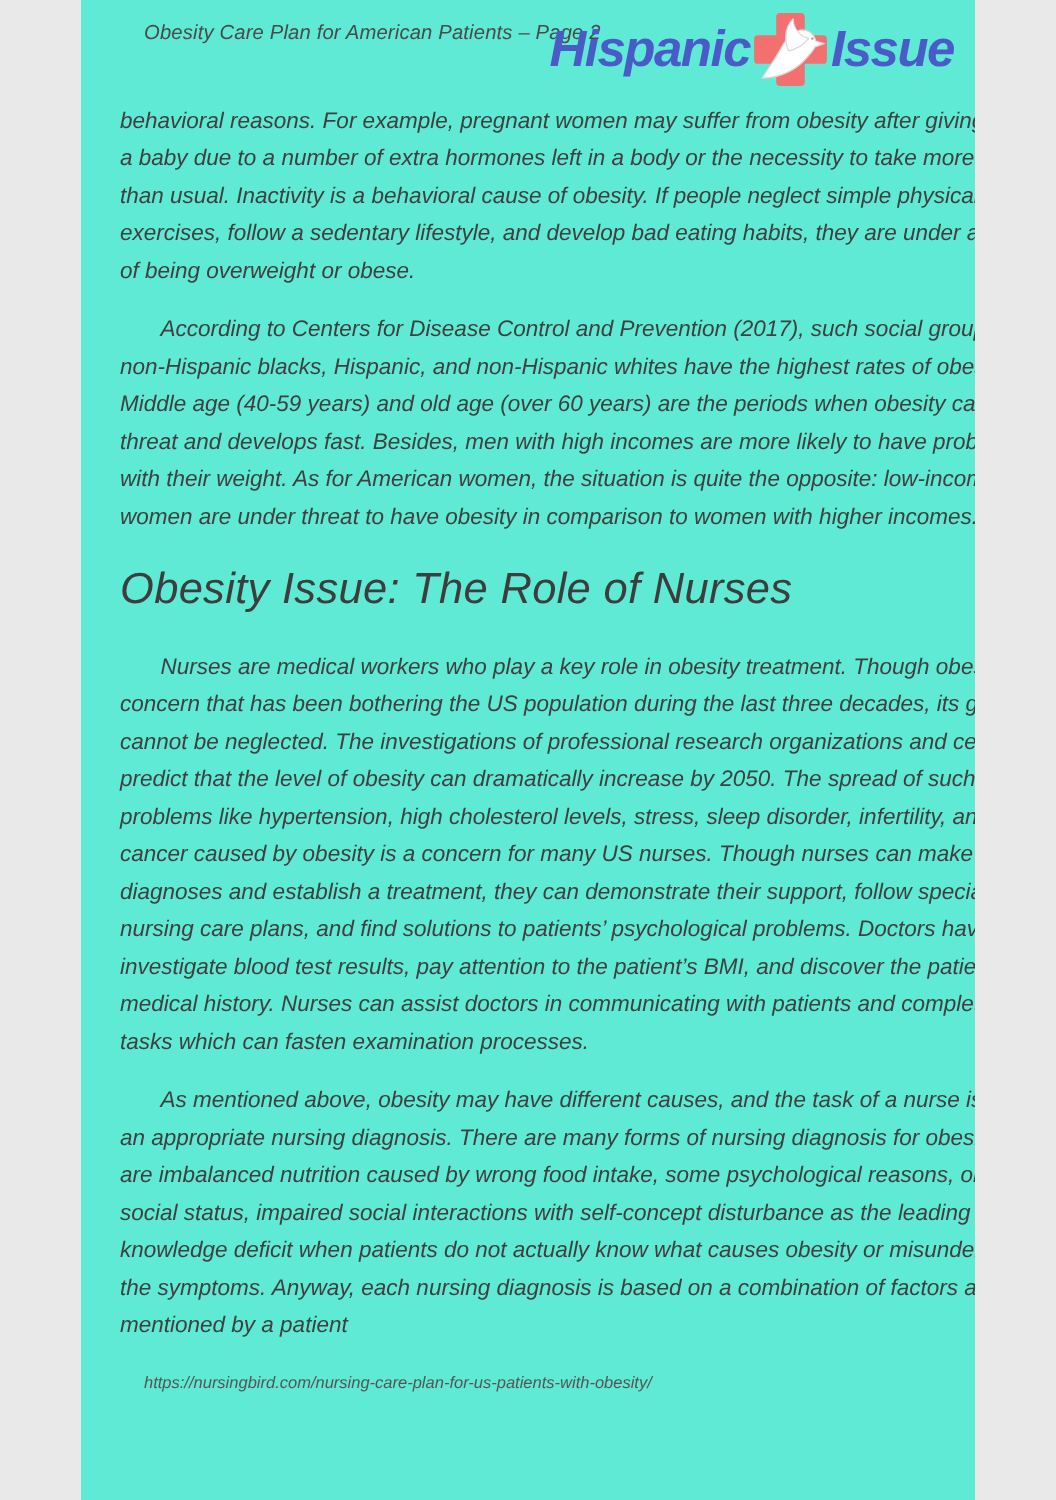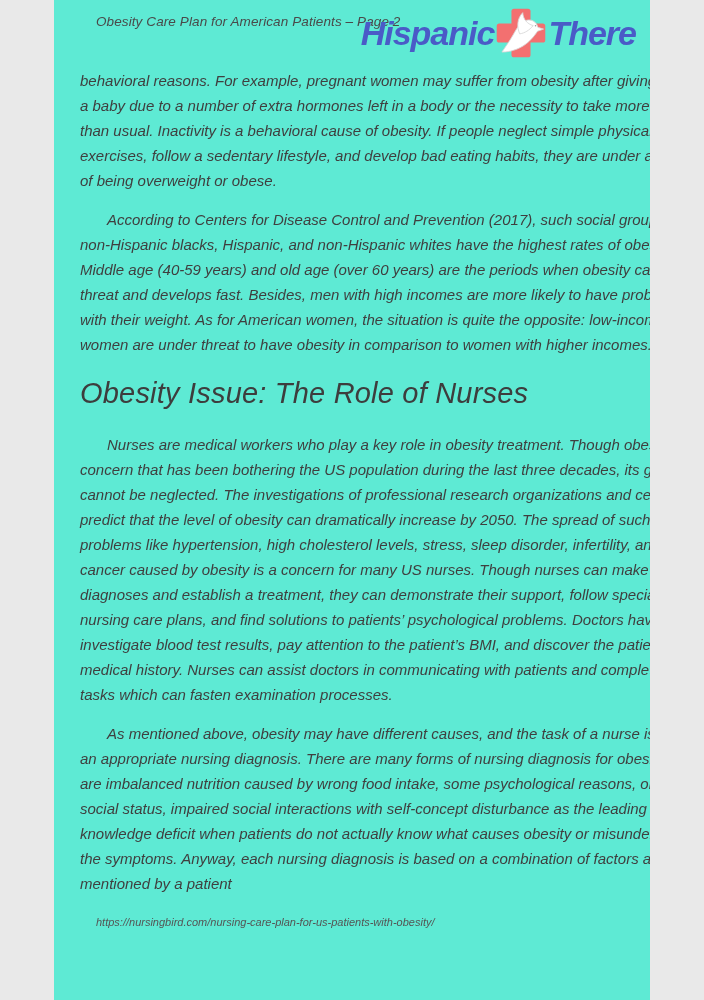--- a/index.html
+++ b/index.html
@@ -100,21 +100,21 @@
             <rect x="19" y="2" width="22" height="56" rx="3" fill="#f37070"></rect>
             <rect x="2" y="19" width="56" height="22" rx="3" fill="#f37070"></rect>
           </g>
           <g fill="#ffffff" stroke="#d8d8d8" stroke-width="1" stroke-linejoin="round">
             <path d="M8 52 C 20 52, 32 47, 40 39 C 44.5 34.5, 47.5 30.5, 49 28 L 56 25.5 L 49.5 23.5 C 48 17, 42 13.5, 36 15.5 C 29 17.5, 25.5 24, 21 32 C 17 39, 12 46, 8 52 Z"></path>
             <path d="M28.5 31 C 25 23, 25.5 13, 32 6.5 C 32.5 14, 37 19.5, 44 21.5 C 39.5 27, 34.5 30, 28.5 31 Z"></path>
             <circle cx="46.8" cy="21.6" r="0.9" fill="#9a9a9a" stroke="none"></circle>
           </g>
         </svg>
       </span>
-      <span class="logo-word">There</span>
+      <span class="logo-word">Issue</span>
     </div>
   </div>
 
   <div class="content">
     <p class="body-para no-indent">behavioral reasons. For example, pregnant women may suffer from obesity after giving birth to a baby due to a number of extra hormones left in a body or the necessity to take more calories than usual. Inactivity is a behavioral cause of obesity. If people neglect simple physical exercises, follow a sedentary lifestyle, and develop bad eating habits, they are under a threat of being overweight or obese.</p>
 
     <p class="body-para">According to Centers for Disease Control and Prevention (2017), such social groups as non-Hispanic blacks, Hispanic, and non-Hispanic whites have the highest rates of obesity. Middle age (40-59 years) and old age (over 60 years) are the periods when obesity can be a threat and develops fast. Besides, men with high incomes are more likely to have problems with their weight. As for American women, the situation is quite the opposite: low-income women are under threat to have obesity in comparison to women with higher incomes.</p>
 
     <h1 class="section-heading">Obesity Issue: The Role of Nurses</h1>
 

